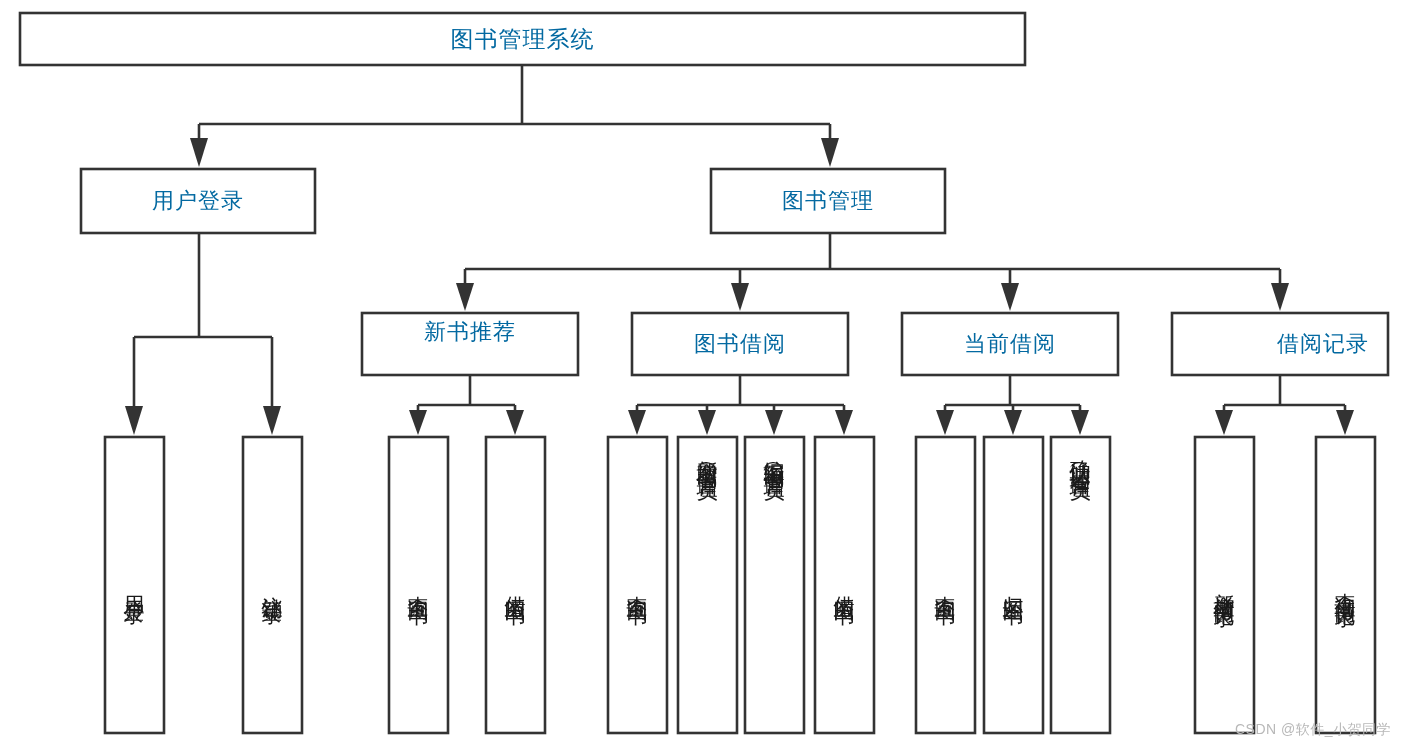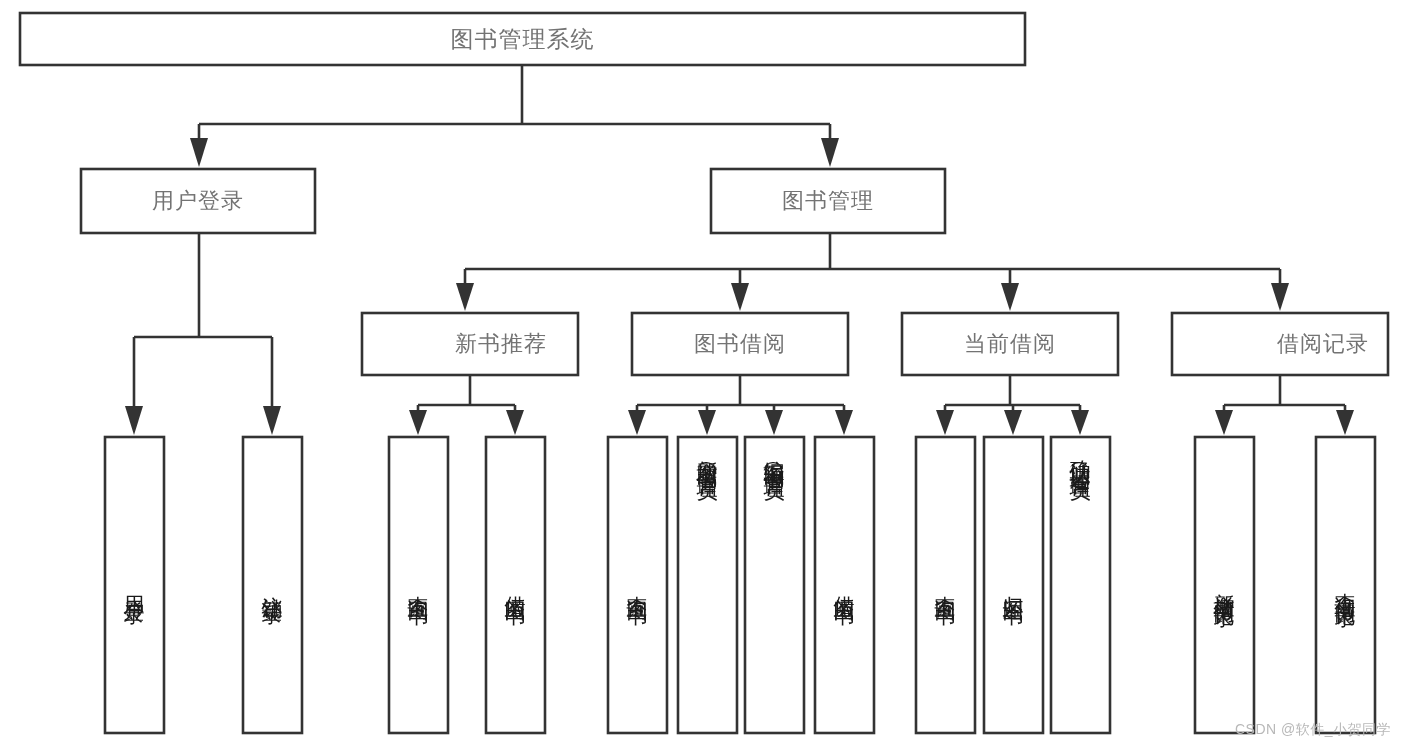--- a/index.html
+++ b/index.html
@@ -64,21 +64,21 @@
   .hlabel-wrap {
     position: absolute;
     display: flex;
     align-items: center;
     justify-content: center;
     pointer-events: none;
   }
   .hlabel-text {
     font-family: "Liberation Sans", "DejaVu Sans", sans-serif;
     font-size: 22px;
-    color: #737373;
+    color: #0369a1;
     white-space: nowrap;
     letter-spacing: 1px;
   }
   .hlabel-text.root {
     font-size: 23px;
   }
   #watermark {
     position: absolute;
     right: 14px;
     bottom: 8px;
@@ -205,21 +205,21 @@
   </div>
 
   <div class="hlabel-wrap" style="left:81px; top:169px; width:234px; height:64px;">
     <span class="hlabel-text">用户登录</span>
   </div>
 
   <div class="hlabel-wrap" style="left:711px; top:169px; width:234px; height:64px;">
     <span class="hlabel-text">图书管理</span>
   </div>
 
-  <div class="hlabel-wrap" style="left:362px; top:313px; width:216px; height:62px;padding-left:31px;">
+  <div class="hlabel-wrap" style="left:362px; top:301px; width:216px; height:62px;">
     <span class="hlabel-text">新书推荐</span>
   </div>
 
   <div class="hlabel-wrap" style="left:632px; top:313px; width:216px; height:62px;align-items:center;">
     <span class="hlabel-text">图书借阅</span>
   </div>
 
   <div class="hlabel-wrap" style="left:902px; top:313px; width:216px; height:62px;border-radius:10px;">
     <span class="hlabel-text">当前借阅</span>
   </div>

